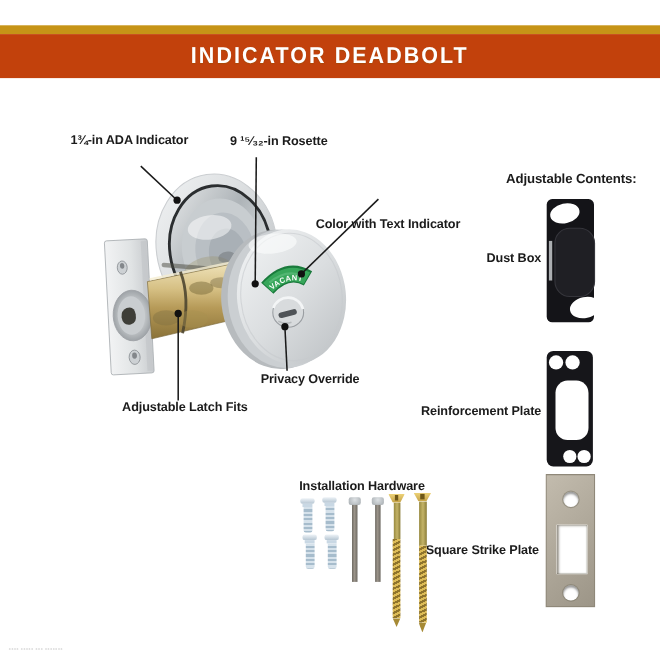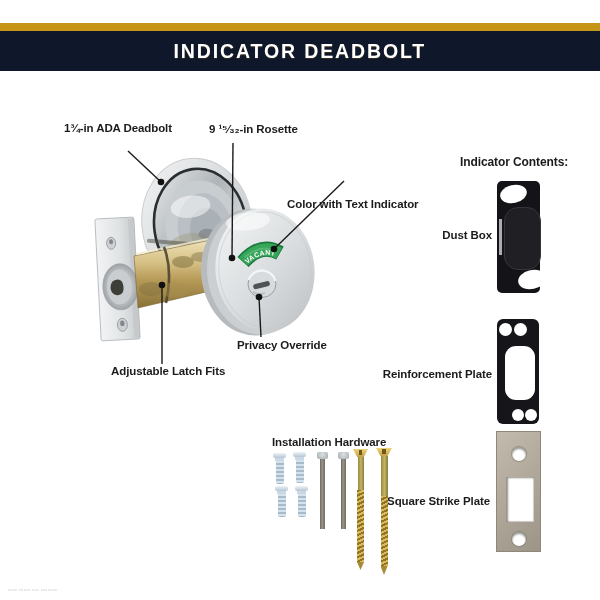--- a/index.html
+++ b/index.html
@@ -4,21 +4,21 @@
 <style>
   html,body{margin:0;padding:0;}
   body{
     width:600px;height:600px;position:relative;overflow:hidden;
     background:#ffffff;
     font-family:"Liberation Sans","DejaVu Sans",sans-serif;
   }
   
   .banner{position:absolute;left:0;top:23px;width:600px;height:48px;}
   .banner-edge{height:8px;background:#C69417;}
-  .banner-main{height:40px;background:#0f172a;display:flex;align-items:center;justify-content:center;}
+  .banner-main{height:40px;background:#c2410c;display:flex;align-items:center;justify-content:center;}
   .banner-title{
     color:#fff;font-weight:700;font-size:21px;letter-spacing:2px;
     transform:scaleX(.93);text-shadow:0 1px 1px rgba(120,90,0,.35);white-space:nowrap;
   }
   
   .label{position:absolute;font-size:11.5px;font-weight:600;color:#1b1b1b;
          line-height:13.5px;white-space:nowrap;letter-spacing:-.1px;}
   .label.right{text-align:center;}
   
   #lock-svg{position:absolute;left:55px;top:140px;}
@@ -170,31 +170,31 @@
   <g fill="#111">
     <circle cx="106" cy="42" r="3.3"></circle>
     <circle cx="177" cy="118" r="3.3"></circle>
     <circle cx="219" cy="109" r="3.3"></circle>
     <circle cx="204" cy="157" r="3.3"></circle>
     <circle cx="107" cy="145" r="3.3"></circle>
   </g>
 </svg>
 
 <div class="label" style="left:64px;top:122px;">
-  <div>1¾-in ADA Deadbolt</div>
+  <div>1¾-in ADA Indicator</div>
 </div>
 <div class="label" style="left:209px;top:123px;">9 ¹⁵⁄₃₂-in Rosette</div>
 <div class="label" style="left:287px;top:163px;margin-top:35px;">Color with Text Indicator</div>
 <div class="label" style="left:237px;top:339px;">Privacy Override</div>
 <div class="label" style="left:111px;top:365px;">
   <div>Adjustable Latch Fits</div>
 </div>
 <div class="label" style="left:272px;top:436px;">Installation Hardware</div>
 
-<div class="label" style="left:460px;top:156px;font-size:12px;">Indicator Contents:</div>
+<div class="label" style="left:460px;top:156px;font-size:12px;">Adjustable Contents:</div>
 <div class="label right" style="right:108px;top:229px;">Dust Box</div>
 <div class="label right" style="right:108px;top:368px;">Reinforcement Plate</div>
 <div class="label right" style="right:110px;top:495px;">Square Strike Plate</div>
 
 <div class="part dustbox">
   <div class="oval-top"></div>
   <div class="bump"></div>
   <div class="notch"></div>
   <div class="oval-bot"></div>
 </div>

